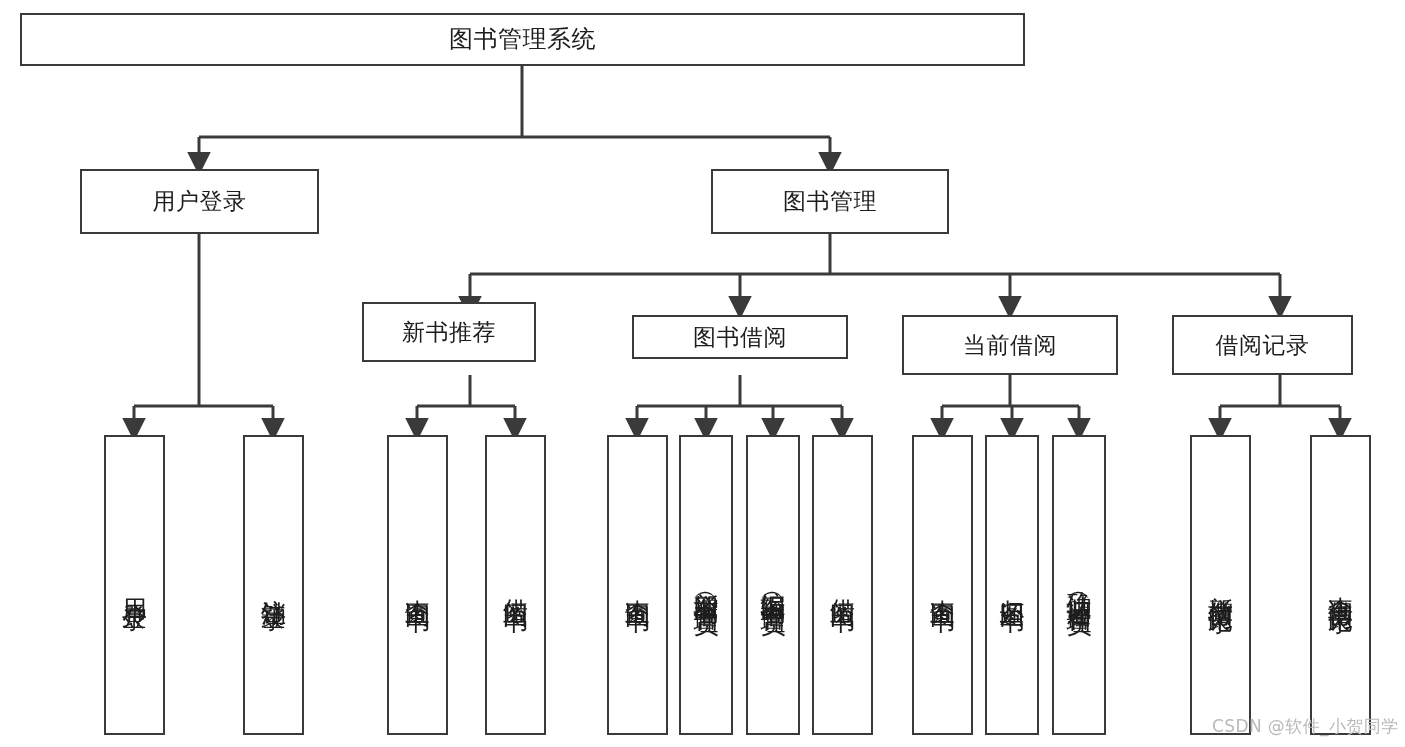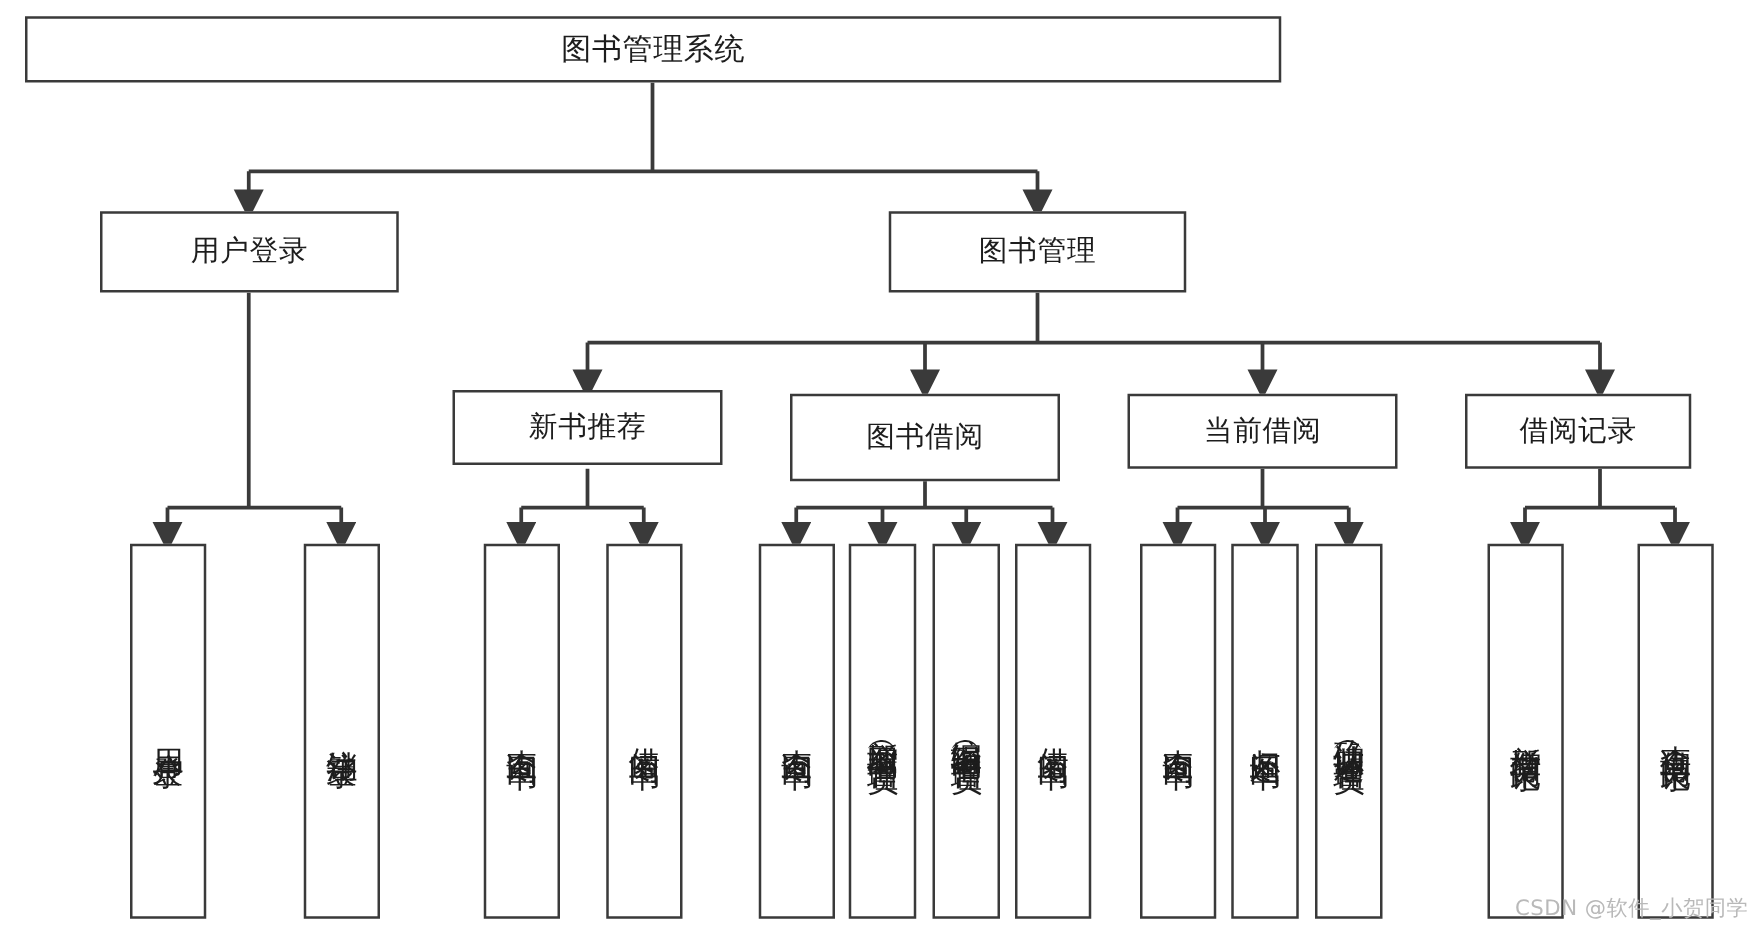--- a/index.html
+++ b/index.html
@@ -131,24 +131,24 @@
     <span class="label">图书管理系统</span>
   </div>
 
   <div class="node horiz" style="left: 80px; top: 169px; width: 239px; height: 65px;">
     <span class="label">用户登录</span>
   </div>
   <div class="node horiz" style="left: 711px; top: 169px; width: 238px; height: 65px;">
     <span class="label">图书管理</span>
   </div>
 
-  <div class="node horiz" style="left: 362px; top: 312px; width: 216px; height: 60px;">
+  <div class="node horiz" style="left: 362px; top: 302px; width: 174px; height: 60px;">
     <span class="label">新书推荐</span>
   </div>
-  <div class="node horiz" style="left: 632px; top: 315px; width: 216px; height: 70px;">
+  <div class="node horiz" style="left: 632px; top: 315px; width: 216px; height: 44px;">
     <span class="label">图书借阅</span>
   </div>
   <div class="node horiz" style="left: 902px; top: 315px; width: 216px; height: 60px;">
     <span class="label">当前借阅</span>
   </div>
   <div class="node horiz" style="left: 1172px; top: 315px; width: 181px; height: 60px;">
     <span class="label">借阅记录</span>
   </div>
 
   <div class="node vert" style="left: 104px; top: 435px; width: 61px; height: 300px;">

